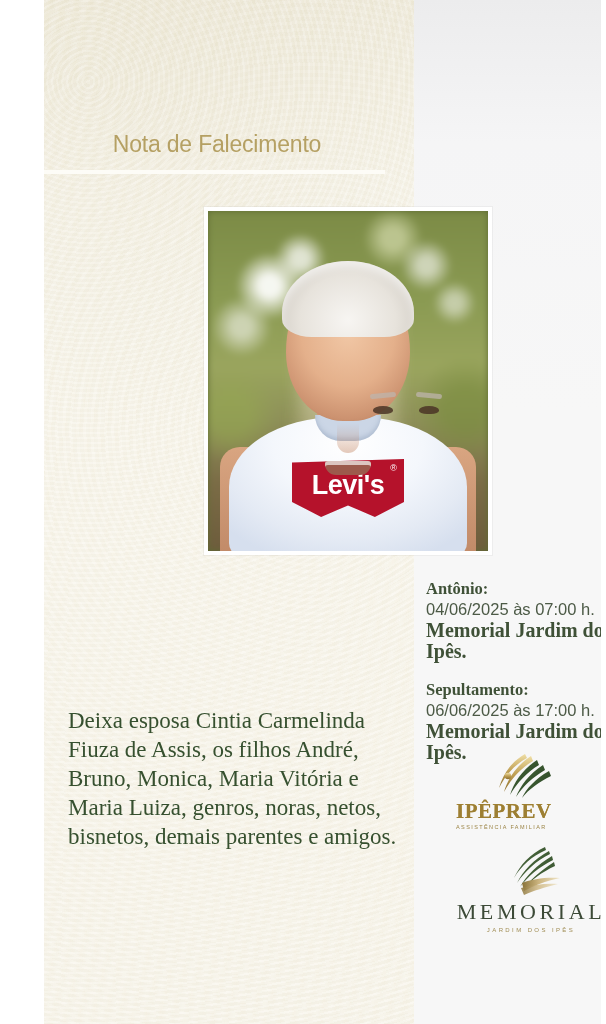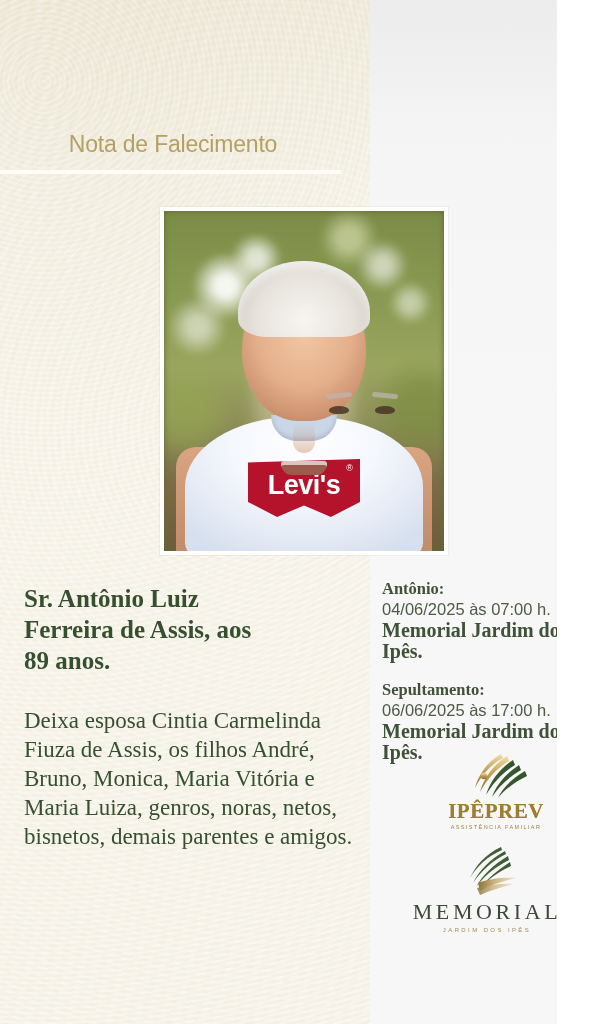--- a/index.html
+++ b/index.html
@@ -9,20 +9,21 @@
   }
   body {
     font-family: "Liberation Serif", serif;
   }
   .page {
     position: relative;
     width: 557px;
     height: 1024px;
     overflow: hidden;
     background: linear-gradient(180deg, #ececed 0%, #f5f5f6 14%, #f7f7f7 40%, #f7f7f7 100%);
+    margin-left: 44px;
   }
 
   
   .beige-panel {
     position: absolute;
     left: 0;
     top: 0;
     width: 370px;
     height: 1024px;
     background-color: #efeada;
@@ -316,24 +317,24 @@
     font-family: "Liberation Serif", serif;
     font-weight: bold;
     font-size: 20px;
     line-height: 21px;
     color: #3f5137;
   }
 
   
   .logo-ipeprev {
     position: absolute;
-    left: 432px;
+    left: 412px;
     top: 752px;
     width: 128px;
-    text-align: center;
+    text-align: left;
     z-index: 5;
   }
   .logo-memorial {
     position: absolute;
     left: 412px;
     top: 845px;
     width: 150px;
     text-align: center;
     z-index: 5;
   }
@@ -409,25 +410,20 @@
         <div class="brow-r"></div>
         <div class="eye-l"></div>
         <div class="eye-r"></div>
         <div class="nose"></div>
         <div class="mouth"></div>
       </div>
       <div class="hair"></div>
     </div>
   </div>
 
-  <div class="deceased-name">
-    <div>Sr. Antônio Luiz</div>
-    <div>Ferreira de Assis, aos</div>
-    <div>89 anos.</div>
-  </div>
 
   <div class="survivors">Deixa esposa Cintia Carmelinda Fiuza de Assis, os filhos André, Bruno, Monica, Maria Vitória e Maria Luiza, genros, noras, netos, bisnetos, demais parentes e amigos.</div>
 
   <div class="services">
     <div class="service-block">
       <div class="service-label">Antônio:</div>
       <div class="service-when">04/06/2025 às 07:00 h.</div>
       <div class="service-place">Memorial Jardim dos Ipês.</div>
     </div>
     <div class="service-block">

